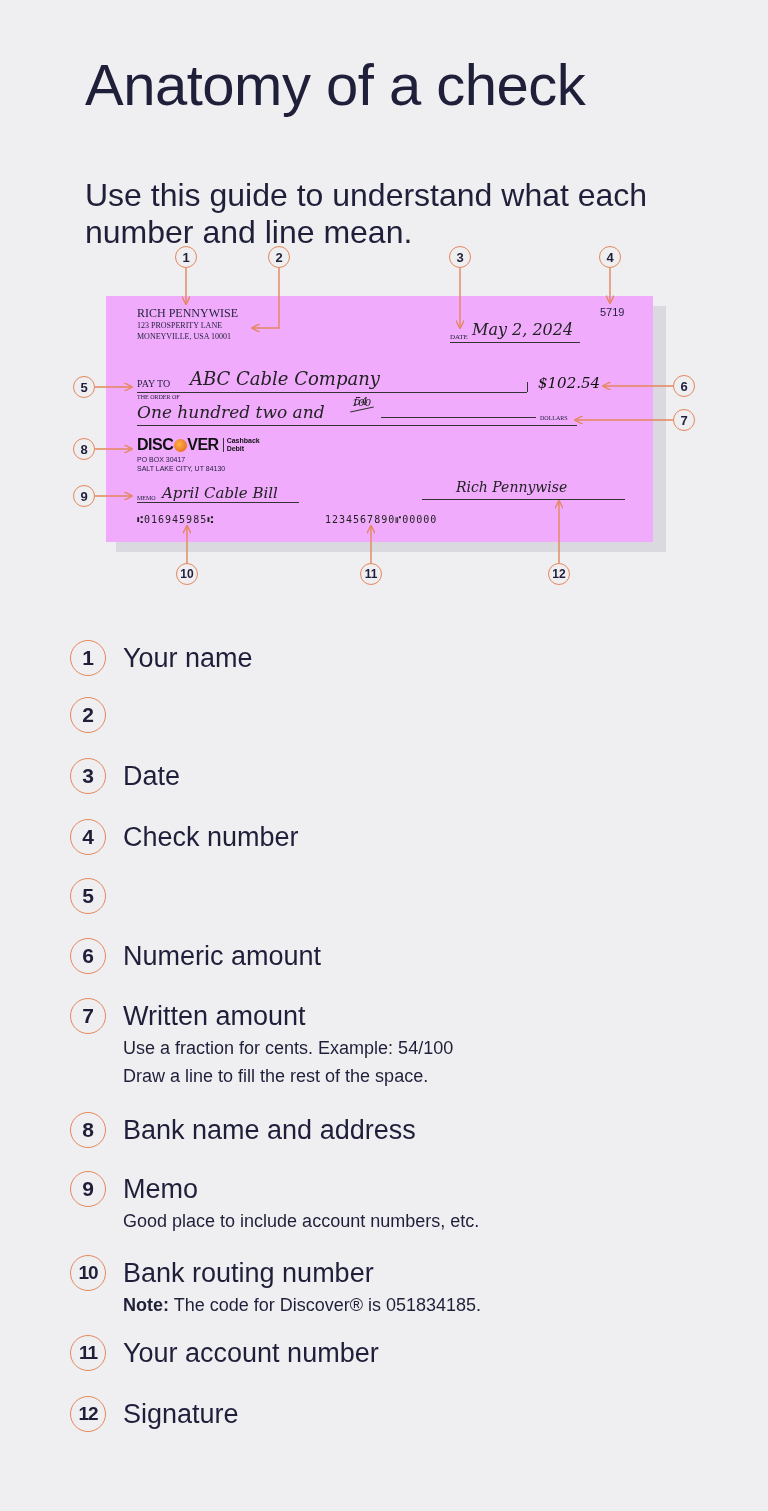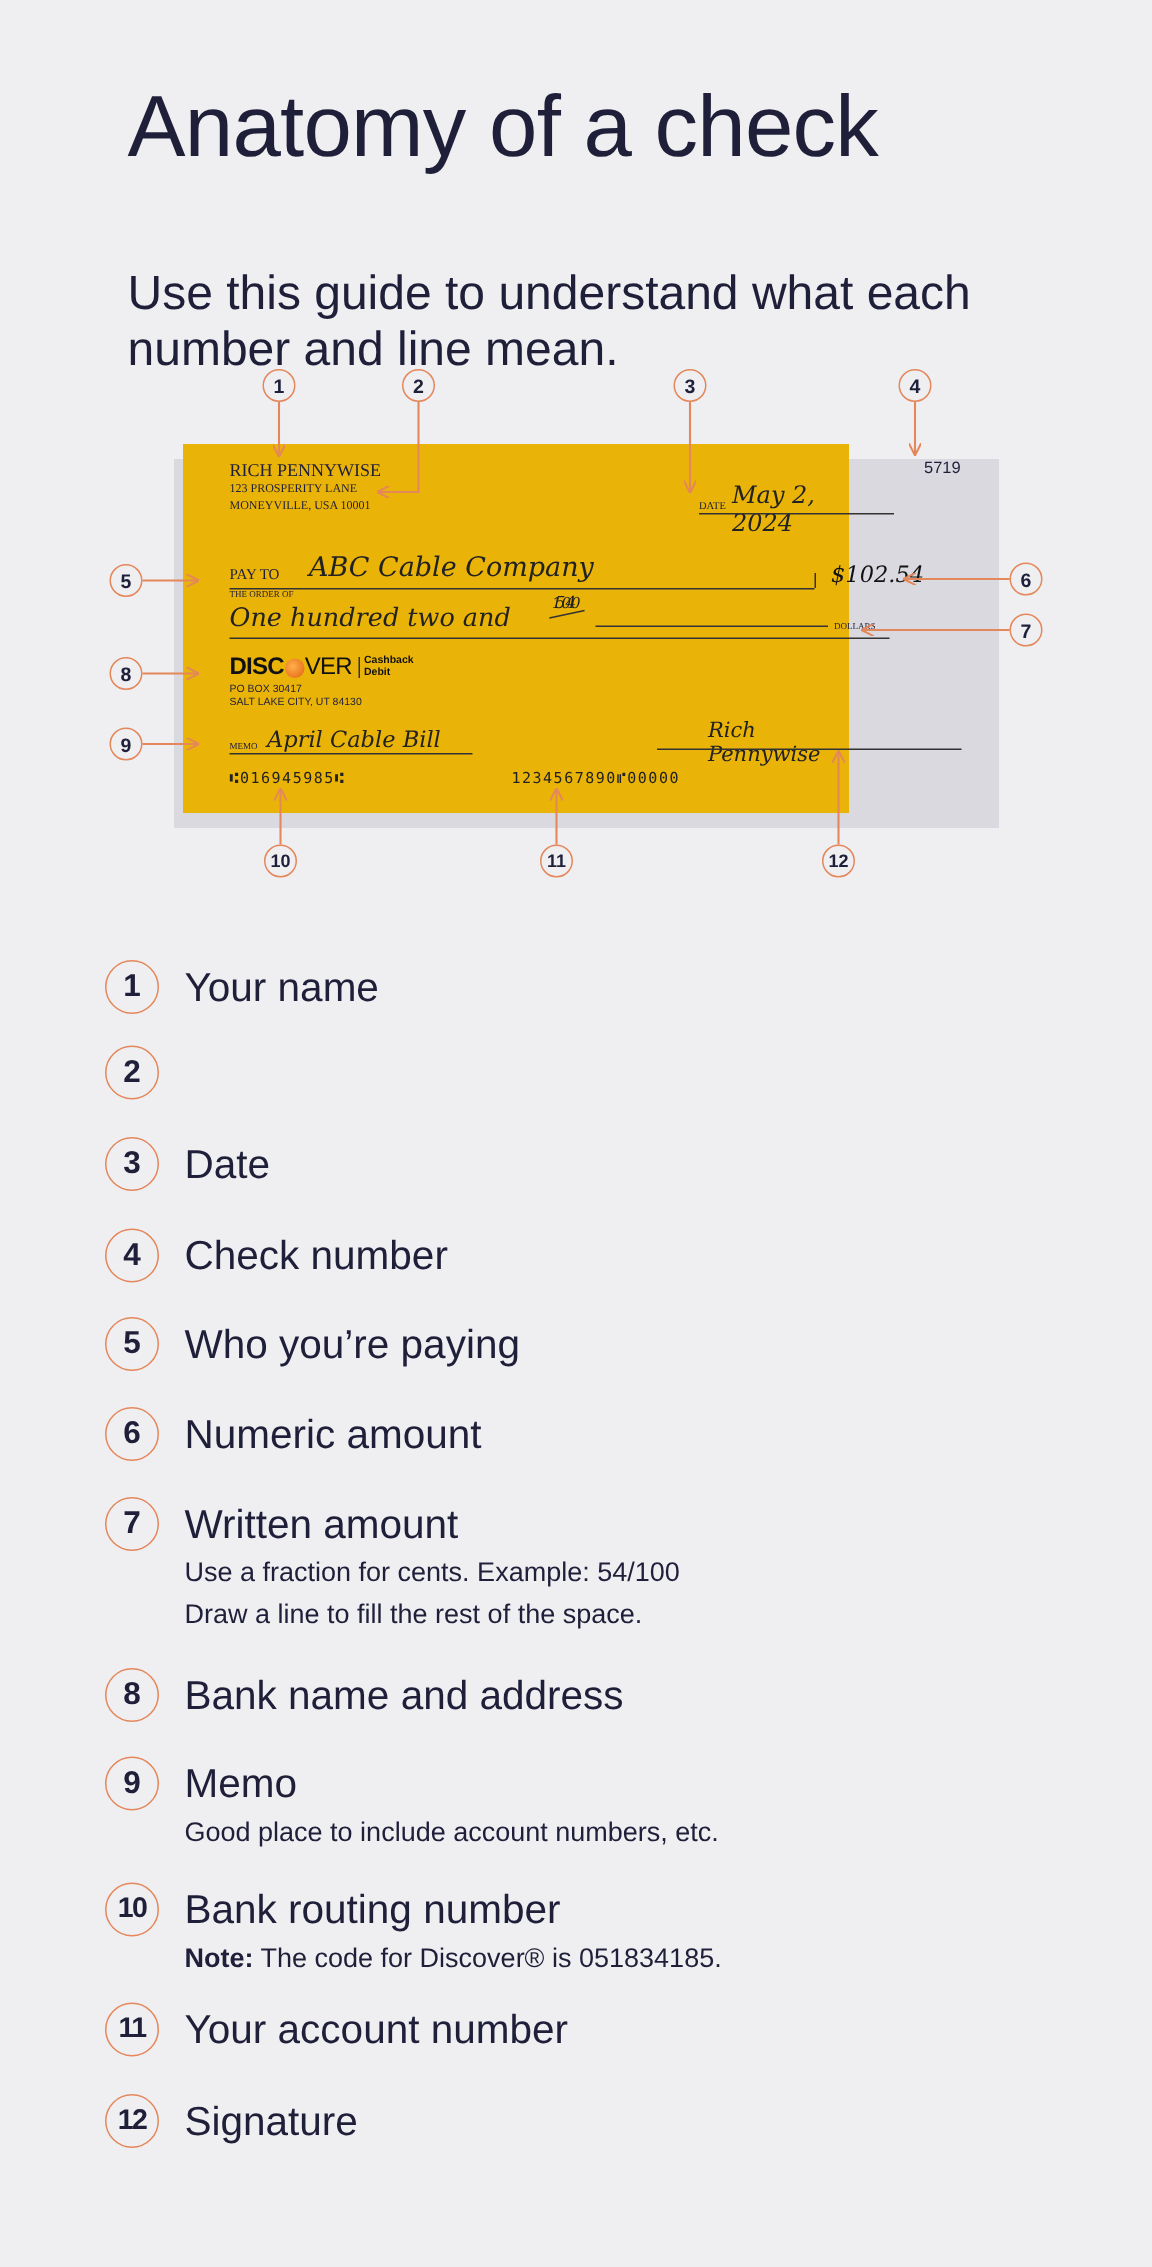--- a/index.html
+++ b/index.html
@@ -4,21 +4,21 @@
 <style>
   * { box-sizing: border-box; margin: 0; padding: 0; }
   html, body { width: 768px; height: 1511px; background: #efeff2; overflow: hidden; }
   body { position: relative; font-family: "Liberation Sans", sans-serif; color: #1f1f3a; }
 
   .title { position: absolute; left: 85px; top: 56px; font-size: 58px; font-weight: 500; letter-spacing: -0.5px; color: #1f1f3a; line-height: 1; }
   .subtitle { position: absolute; left: 85px; top: 145px; width: 620px; font-size: 32px; line-height: 37px; color: #1f1f3a; font-weight: 400; margin-top: 32px; }
 
   
   .check-shadow { position: absolute; left: 116px; top: 306px; width: 550px; height: 246px; background: #d9d9df; }
-  .check { position: absolute; left: 106px; top: 296px; width: 444px; height: 246px; background: #eab308; margin-left: 16px; }
+  .check { position: absolute; left: 106px; top: 296px; width: 547px; height: 246px; background: #f0abfc; }
   .serif { font-family: "Liberation Serif", serif; }
   .script { font-family: "DejaVu Serif", serif; font-style: italic; color: #222; }
   .abs { position: absolute; }
 
   .callout { position: absolute; width: 22px; height: 22px; border: 1.6px solid #e4875a; border-radius: 50%; background: #efeff2;
              font-size: 13px; font-weight: 700; color: #1f1f3a; display: flex; align-items: center; justify-content: center; }
 
   svg.overlay { position: absolute; left: 0; top: 0; }
 
   
@@ -62,21 +62,21 @@
   <div class="abs script" style="left:248px;top:99px;font-size:11px;">54</div>
   <div class="abs script" style="left:246px;top:101px;font-size:10px;">100</div>
   <div class="abs" style="left:244px;top:113px;width:24px;height:1px;background:#333;transform:rotate(-12deg);"></div>
   <div class="abs" style="left:275px;top:121px;width:155px;height:1px;background:#333;"></div>
   <div class="abs serif" style="left:434px;top:119px;font-size:6px;">DOLLARS</div>
   <div class="abs" style="left:31px;top:129px;width:440px;height:1px;background:#333;"></div>
 
   <div class="abs" style="left:31px;top:140px;display:flex;align-items:center;">
     <span style="font-size:16px;font-weight:900;letter-spacing:-0.5px;color:#111;">DISC</span>
     <span style="display:inline-block;width:13px;height:13px;border-radius:50%;background:radial-gradient(circle at 40% 40%,#ffb04a,#e25e12);margin:0 0.5px;"></span>
-    <span style="font-size:16px;font-weight:400;letter-spacing:-0.5px;color:#111;">VER</span>
+    <span style="font-size:16px;font-weight:700;letter-spacing:-0.5px;color:#111;">VER</span>
     <span style="width:1px;height:14px;background:#333;margin:0 3px 0 4px;"></span>
     <span style="display:flex;flex-direction:column;font-size:7px;font-weight:700;line-height:8px;color:#111;">
       <span>Cashback</span>
       <span>Debit</span>
     </span>
   </div>
   <div class="abs" style="left:31px;top:160px;font-size:7px;">PO BOX 30417</div>
   <div class="abs" style="left:31px;top:169px;font-size:7px;">SALT LAKE CITY, UT 84130</div>
 
   <div class="abs serif" style="left:31px;top:199px;font-size:6px;">MEMO</div>
@@ -142,23 +142,20 @@
       </div>
   </div>
   <div class="item" style="top:179px;">
     <div class="num">4</div>
     <div class="text">
         <div class="label">Check number</div>
       </div>
   </div>
   <div class="item" style="top:238px;">
     <div class="num">5</div>
-    <div class="text">
-        <div class="label">Who you’re paying</div>
-      </div>
   </div>
   <div class="item" style="top:298px;">
     <div class="num">6</div>
     <div class="text">
         <div class="label">Numeric amount</div>
       </div>
   </div>
   <div class="item" style="top:358px;">
     <div class="num">7</div>
     <div class="text">

